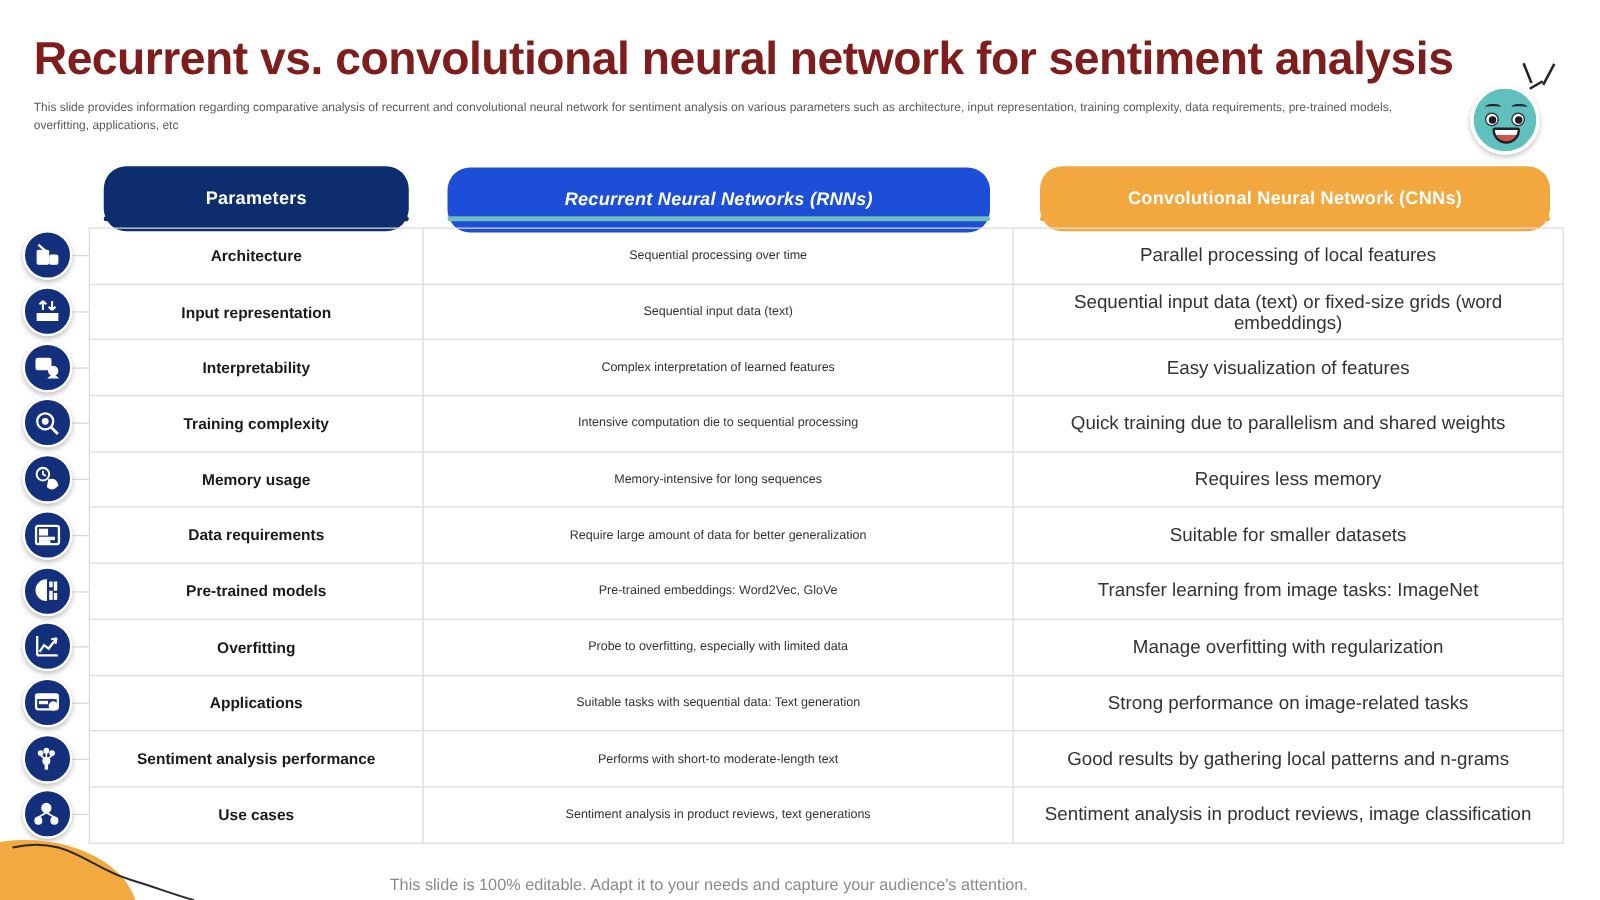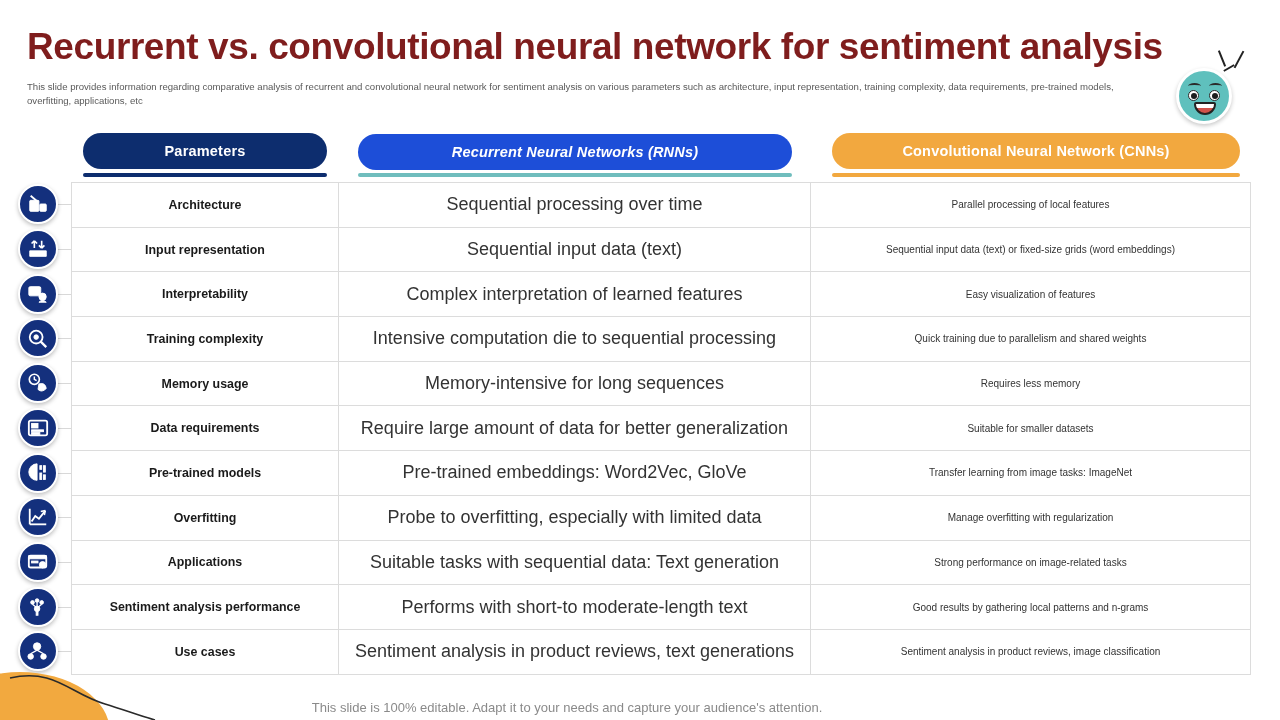--- a/index.html
+++ b/index.html
@@ -43,21 +43,21 @@
   }
   .mascot .mouth:before { content:""; position:absolute; left:0; top:0; width:22px; height:4px; background:#fff; }
   .spark { position:absolute; left:1216px; top:50px; width:34px; height:30px; }
   .spark i { position:absolute; display:block; background:#222; }
   .spark i:nth-child(1){ width:2px; height:17px; left:5px; top:0; transform:rotate(-22deg); }
   .spark i:nth-child(2){ width:2px; height:19px; left:22px; top:0; transform:rotate(28deg); }
   .spark i:nth-child(3){ width:2px; height:12px; left:12px; top:12px; transform:rotate(60deg); }
 
   
   .pill {
-    position: absolute; height: 36px; border-radius: 18px;
+    position: absolute; height: 52px; border-radius: 18px;
     display:flex; align-items:center; justify-content:center;
     color:#fff; font-size:14.5px; font-weight:bold; letter-spacing:0.2px;
   }
   .pill-underline { position:absolute; height:4px; border-radius:2px; }
   .pill.params { left: 83px; top: 133px; width: 244px; background: #0d2d6e; }
   .ul.params   { left: 83px; top: 173px; width: 244px; background: #0d2d6e; }
   .pill.rnn    { left: 358px; top: 134px; width: 434px; background: #1d4ed8; font-style: italic; }
   .ul.rnn      { left: 358px; top: 173px; width: 434px; background: #6fbdbd; }
   .pill.cnn    { left: 832px; top: 133px; width: 408px; background: #f2a83f; }
   .ul.cnn      { left: 832px; top: 173px; width: 408px; background: #f2a83f; }
@@ -69,22 +69,22 @@
   }
   .table td {
     border: 1px solid #dcdcdc;
     height: 44.7px;
     text-align: center;
     vertical-align: middle;
     color: #333;
     padding: 2px 6px;
   }
   .table td.p  { width: 267px; font-size: 12.4px; font-weight: bold; color:#1a1a1a;text-align:center; }
-  .table td.r  { width: 472px; font-size: 18px; }
-  .table td.c  { width: 440px; font-size: 10px; }
+  .table td.r  { width: 472px; font-size: 10px; }
+  .table td.c  { width: 440px; font-size: 15px; }
 
   
   .rail { position:absolute; left:0; top:0; width:71px; height:720px; }
   .rail .connector { position:absolute; left:52px; width:20px; height:1px; background:#d8d8d8; }
   .ic {
     position:absolute; left:18px; width:40px; height:40px; border-radius:50%;
     background:#14307d; border:2.5px solid #ffffff;
     box-shadow: 0 2px 4px rgba(0,0,0,0.25);
     display:flex; align-items:center; justify-content:center;
   }

